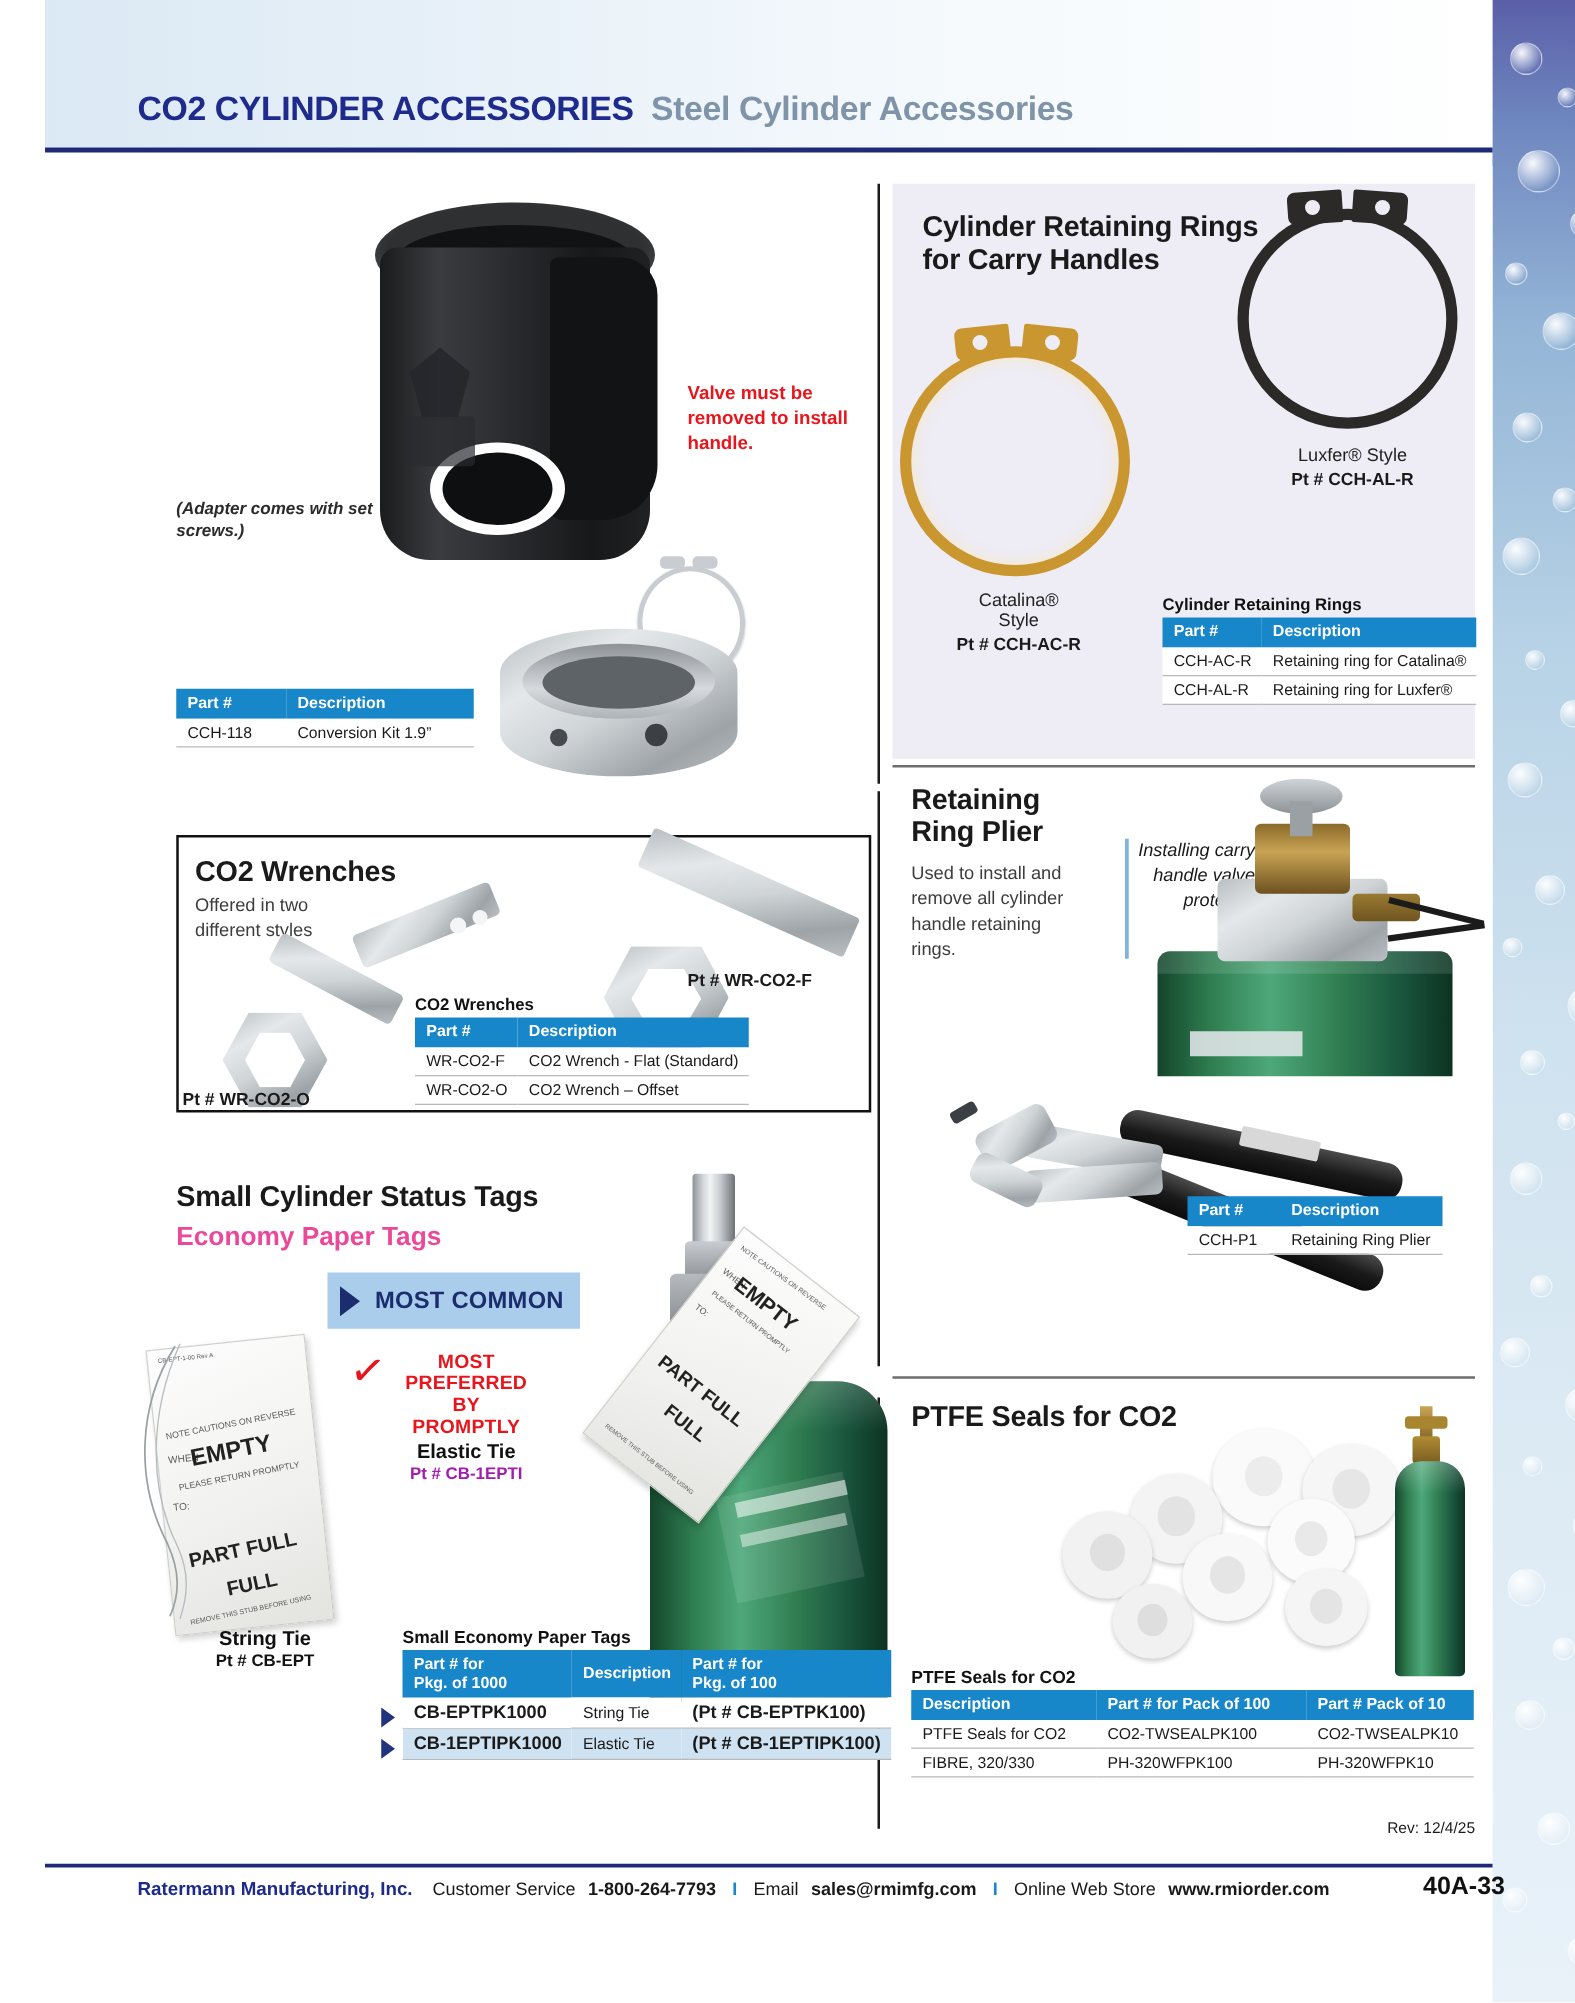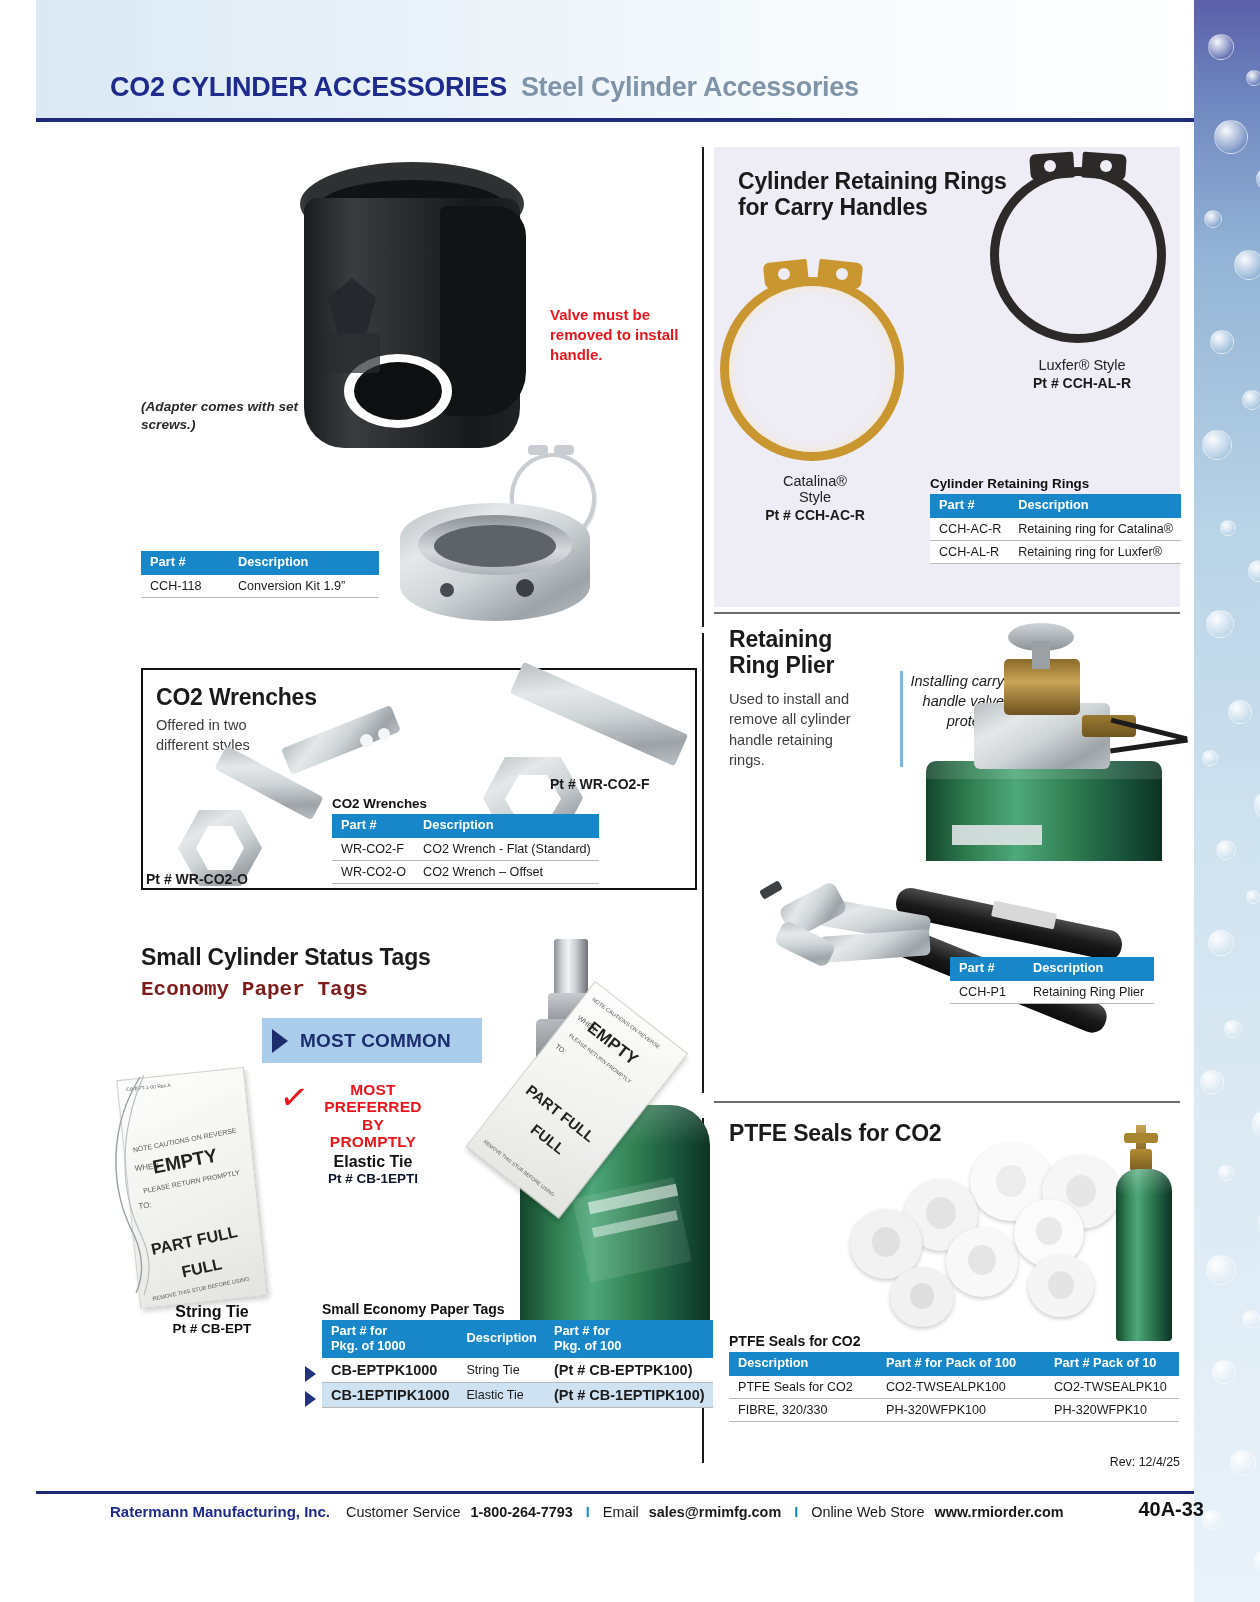--- a/index.html
+++ b/index.html
@@ -384,35 +384,35 @@
         <tbody>
             <tr>
           <td>CCH-P1</td>
           <td>Retaining Ring Plier</td>
         </tr>
           </tbody>
       </table>
     </div>
 
     <div class="h-section" style="position:absolute;left:31px;top:812px;">Small Cylinder Status Tags</div>
-    <div style="position:absolute;left:31px;top:845px;font-size:21px;font-weight:bold;color:#7f1d1d;font-family:Liberation Mono, monospace;">Economy Paper Tags</div>
-
-    <div class="most-common" style="top:885px;left:152px;width:220px;height:45px;">
+    <div style="position:absolute;left:31px;top:845px;font-size:21px;font-weight:bold;color:#ec4899;">Economy Paper Tags</div>
+
+    <div class="most-common" style="top:885px;left:152px;width:202px;height:45px;">
       <div class="mc-arrow"></div>
       <div class="mc-text">MOST COMMON</div>
     </div>
 
     <div class="check" style="left:170px;top:944px;">✓</div>
     <div class="pref-block" style="left:190px;top:948px;width:146px;">
       <div class="pref-txt">MOST</div>
       <div class="pref-txt">PREFERRED</div>
       <div class="pref-txt">BY</div>
       <div class="pref-txt">PROMPTLY</div>
       <div style="font-size:16px;font-weight:bold;color:#111;margin-top:3px;">Elastic Tie</div>
-      <div style="font-size:13.5px;font-weight:bold;color:#0f172a;">Pt # CB-1EPTI</div>
+      <div style="font-size:13.5px;font-weight:bold;color:#a21caf;">Pt # CB-1EPTI</div>
     </div>
 
     <div class="img" style="left:18px;top:940px;width:140px;height:240px;">
       <div class="tag-paper" style="position:absolute;left:0;top:0;width:128px;height:230px;transform:rotate(-6deg);">
         <div class="tag-line" style="left:8px;top:6px;font-size:5px;">CB-EPT-1-00 Rev A</div>
         <div class="tag-line" style="left:8px;top:62px;transform:rotate(-5deg);">NOTE CAUTIONS ON REVERSE</div>
         <div class="tag-line" style="left:8px;top:84px;font-size:8px;">WHEN</div>
         <div class="tag-big" style="left:26px;top:76px;font-size:19px;transform:rotate(-5deg);">EMPTY</div>
         <div class="tag-line" style="left:14px;top:104px;transform:rotate(-5deg);">PLEASE RETURN PROMPTLY</div>
         <div class="tag-line" style="left:8px;top:122px;font-size:8px;">TO:</div>

